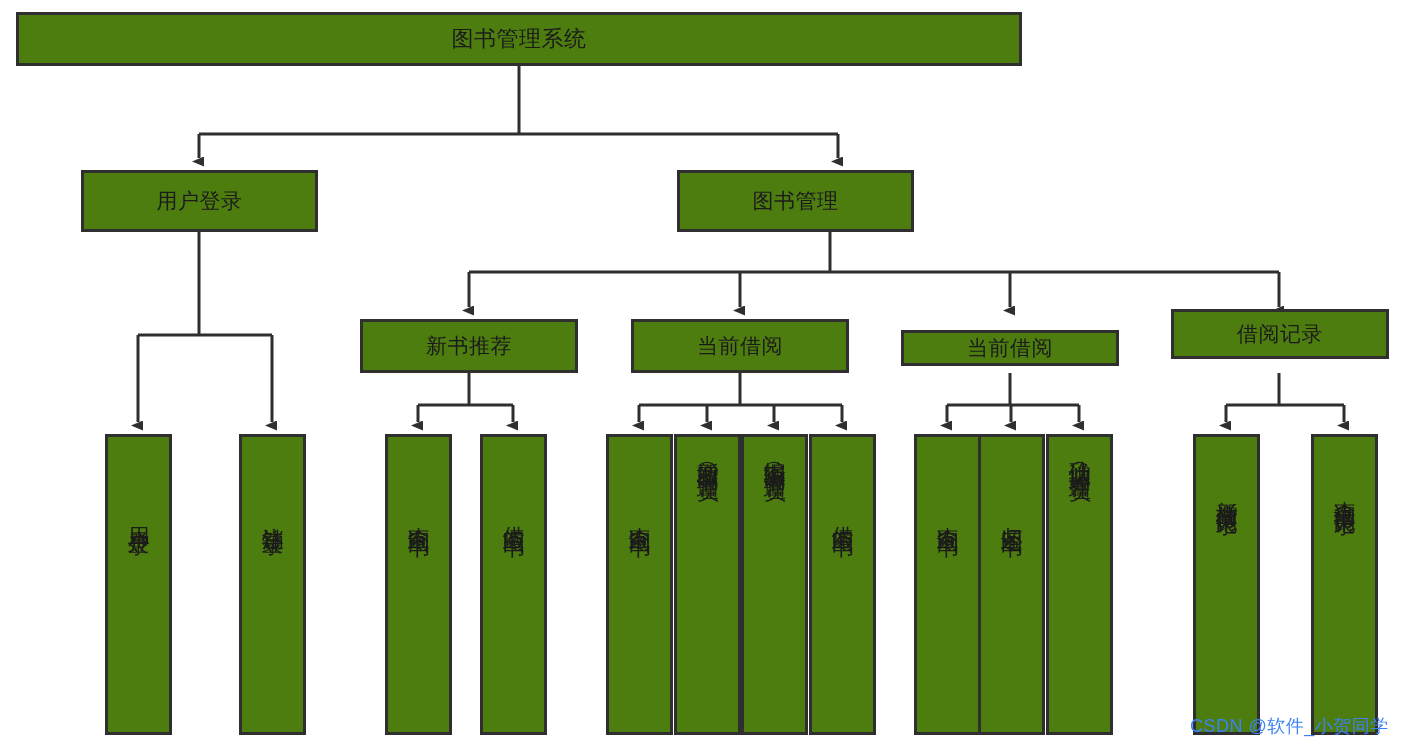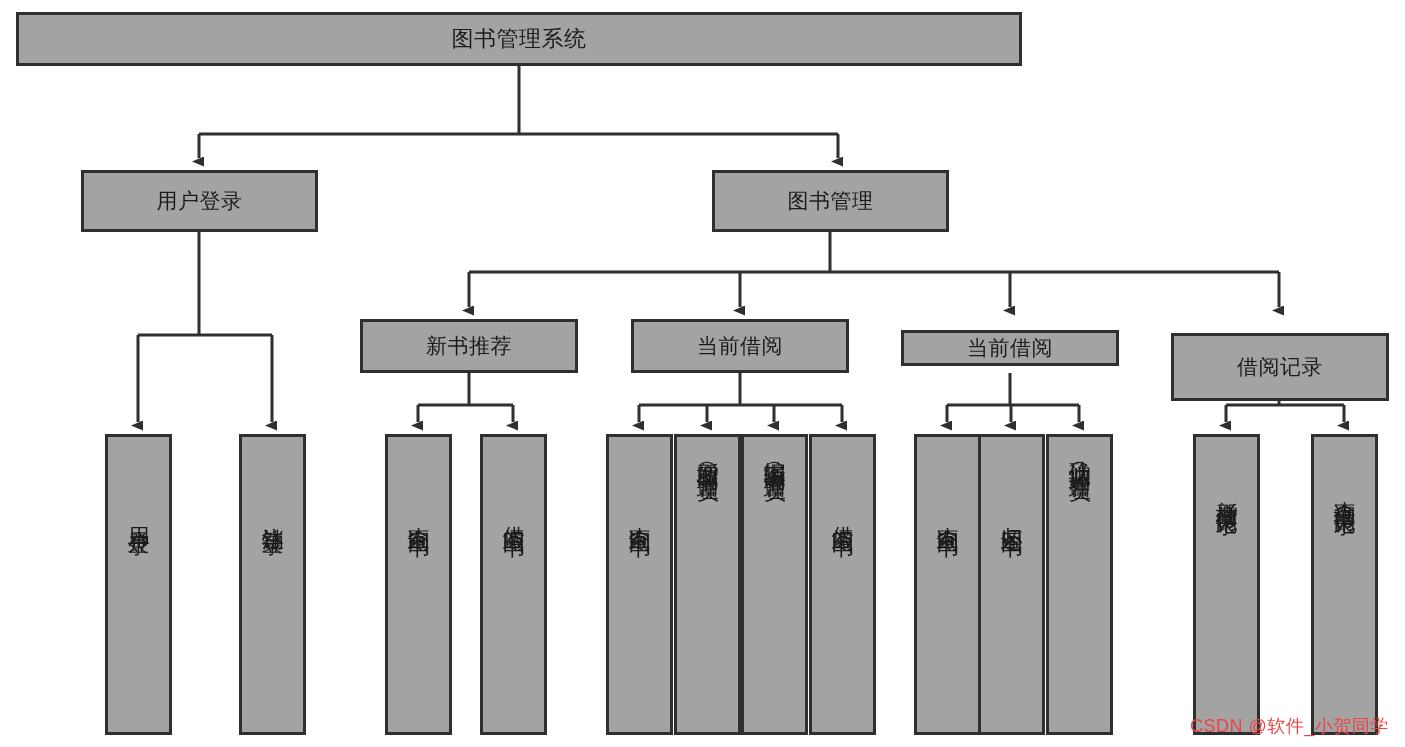--- a/index.html
+++ b/index.html
@@ -8,21 +8,21 @@
     background:#ffffff;
     font-family:"Liberation Sans","DejaVu Sans",sans-serif;
     overflow:hidden;
   }
   #diagram{position:relative;width:1405px;height:747px;}
   svg.edges{position:absolute;left:0;top:0;width:1405px;height:747px;}
 
   .node{
     position:absolute;
     box-sizing:border-box;
-    background:#a3a3a3;
+    background:#4d7c0f;
     border:3px solid #2f2f2f;
     display:flex;
     align-items:center;
     justify-content:center;
     color:#1b1b1b;
   }
   .node .label{
     display:block;
     text-align:center;
     line-height:1.18;
@@ -46,21 +46,21 @@
     letter-spacing:3px;
     white-space:nowrap;
   }
   .v-node.mid .label{margin-top:66px;}
   .v-node.mid2 .label{margin-top:40px;}
 
   .watermark{
     position:absolute;
     left:1190px;top:714px;
     font-size:18px;
-    color:#ef4444;
+    color:#3b82f6;
     white-space:nowrap;
     letter-spacing:0.5px;
   }
 </style>
 </head>
 <body>
 
 <div id="diagram">
 
   <svg class="edges" viewBox="0 0 1405 747" xmlns="http://www.w3.org/2000/svg">
@@ -113,34 +113,34 @@
     </g>
   </svg>
 
   <div class="node h-node root" style="left:16px;top:12px;width:1006px;height:54px;">
     <span class="label">图书管理系统</span>
   </div>
 
   <div class="node h-node" style="left:81px;top:170px;width:237px;height:62px;">
     <span class="label">用户登录</span>
   </div>
-  <div class="node h-node" style="left:712px;top:170px;width:237px;height:62px;">
+  <div class="node h-node" style="left:677px;top:170px;width:237px;height:62px;">
     <span class="label">图书管理</span>
   </div>
 
   <div class="node h-node" style="left:360px;top:319px;width:218px;height:54px;align-items:center;">
     <span class="label">新书推荐</span>
   </div>
   <div class="node h-node" style="left:631px;top:319px;width:218px;height:54px;">
     <span class="label">当前借阅</span>
   </div>
   <div class="node h-node" style="left:901px;top:330px;width:218px;height:36px;">
     <span class="label">当前借阅</span>
   </div>
-  <div class="node h-node" style="left:1171px;top:333px;width:218px;height:68px;">
+  <div class="node h-node" style="left:1171px;top:309px;width:218px;height:50px;">
     <span class="label">借阅记录</span>
   </div>
 
   <div class="node v-node mid" style="left:105px;top:434px;width:67px;height:301px;">
     <span class="label">用户登录</span>
   </div>
   <div class="node v-node mid" style="left:239px;top:434px;width:67px;height:301px;">
     <span class="label">注销登录</span>
   </div>
 

